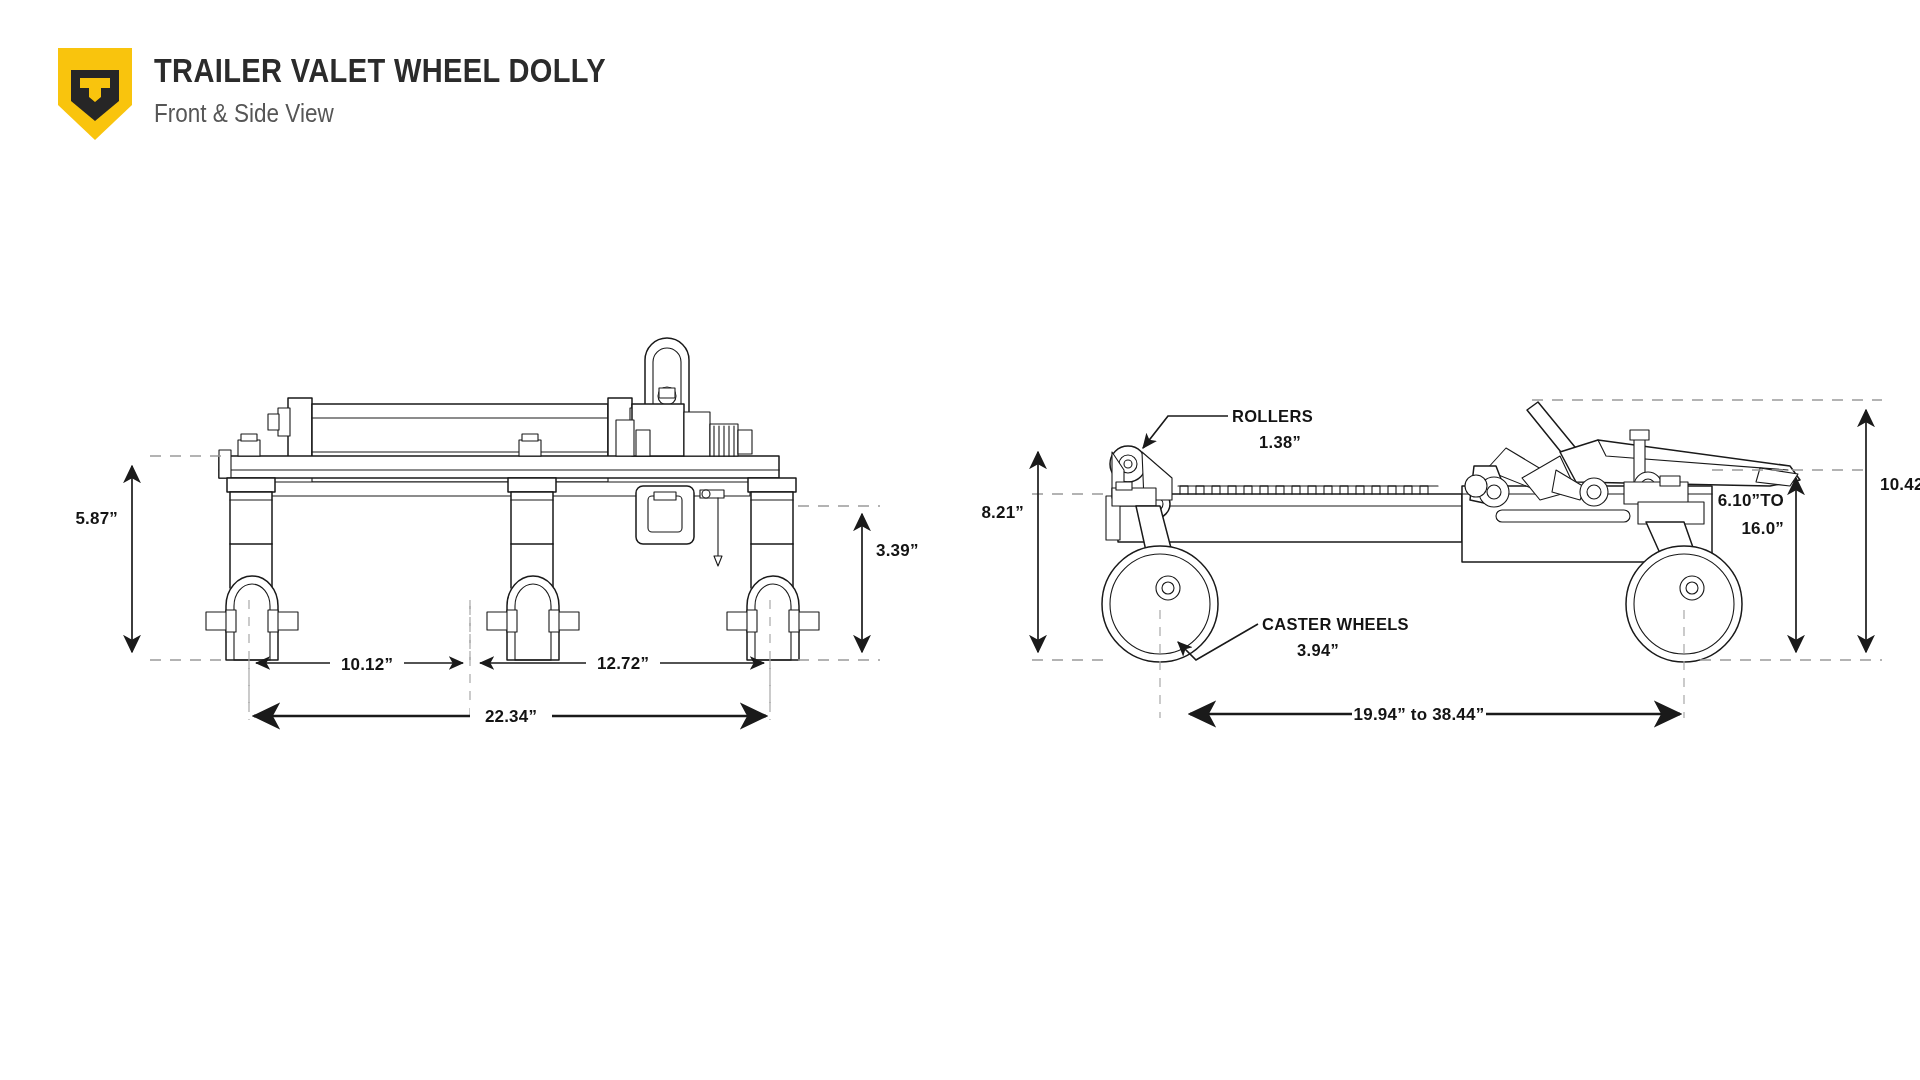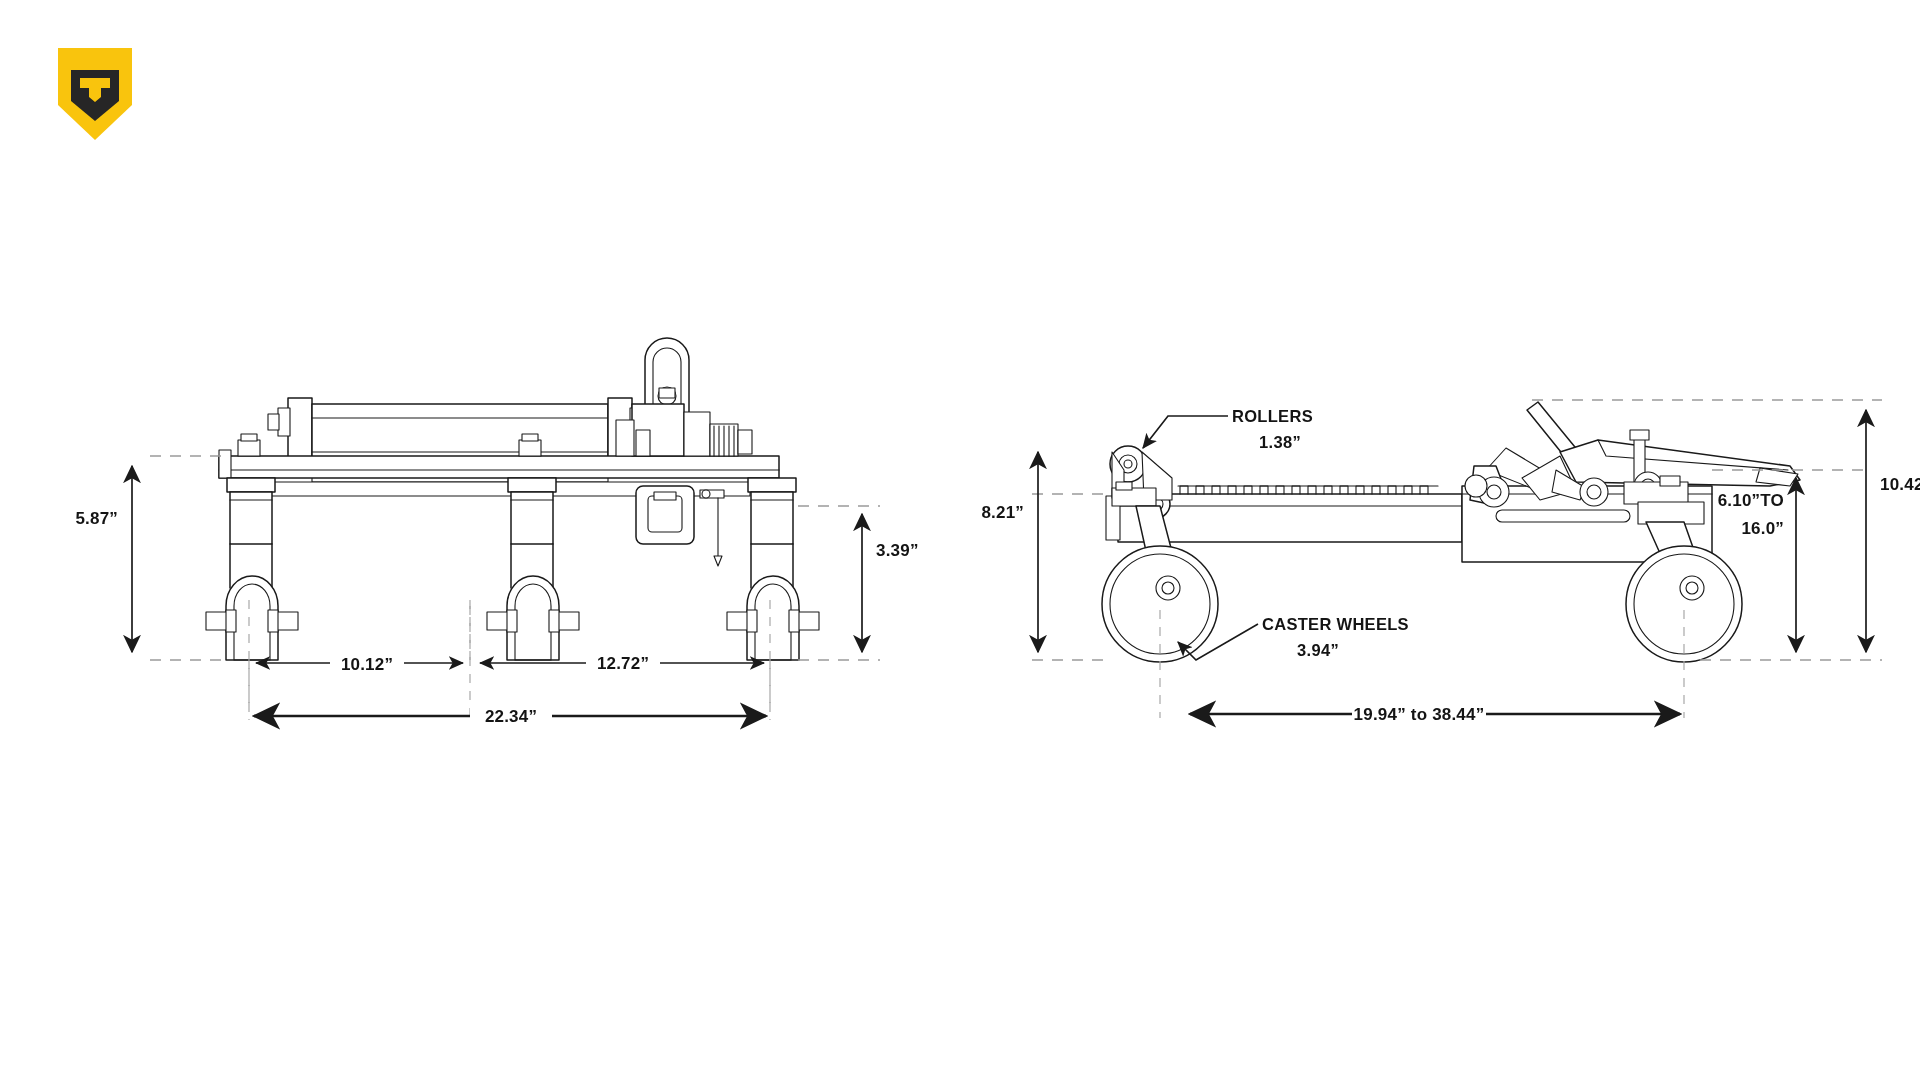--- a/index.html
+++ b/index.html
@@ -98,20 +98,24 @@
 <div id="page">
 
   <div id="header">
 
     <svg id="logo-mark" viewBox="0 0 74 92">
       <path d="M0 0 H74 V57 L37 92 L0 57 Z" fill="#F9C40D"></path>
       <path d="M13 22 H61 V53 L37 73 L13 53 Z" fill="#262626"></path>
       <path d="M22 30 H52 V40 H43 V49 L37 54 L31 49 V40 H22 Z" fill="#F9C40D"></path>
     </svg>
 
+    <div id="header-text">
+      <div id="page-title">TRAILER VALET WHEEL DOLLY</div>
+      <div id="page-subtitle">Front &amp; Side View</div>
+    </div>
   </div>
 
   <svg id="drawing" viewBox="0 0 1920 1080">
 
     <defs>
       <marker id="ah" viewBox="0 0 10 10" refX="9.2" refY="5" markerWidth="9" markerHeight="9" orient="auto-start-reverse">
         <path d="M0 0.6 L10 5 L0 9.4 L2.4 5 Z" class="arrowfill"></path>
       </marker>
       <marker id="ahbig" viewBox="0 0 10 10" refX="9.2" refY="5" markerWidth="11" markerHeight="11" orient="auto-start-reverse">
         <path d="M0 0.2 L10 5 L0 9.8 L2.6 5 Z" class="arrowfill"></path>

